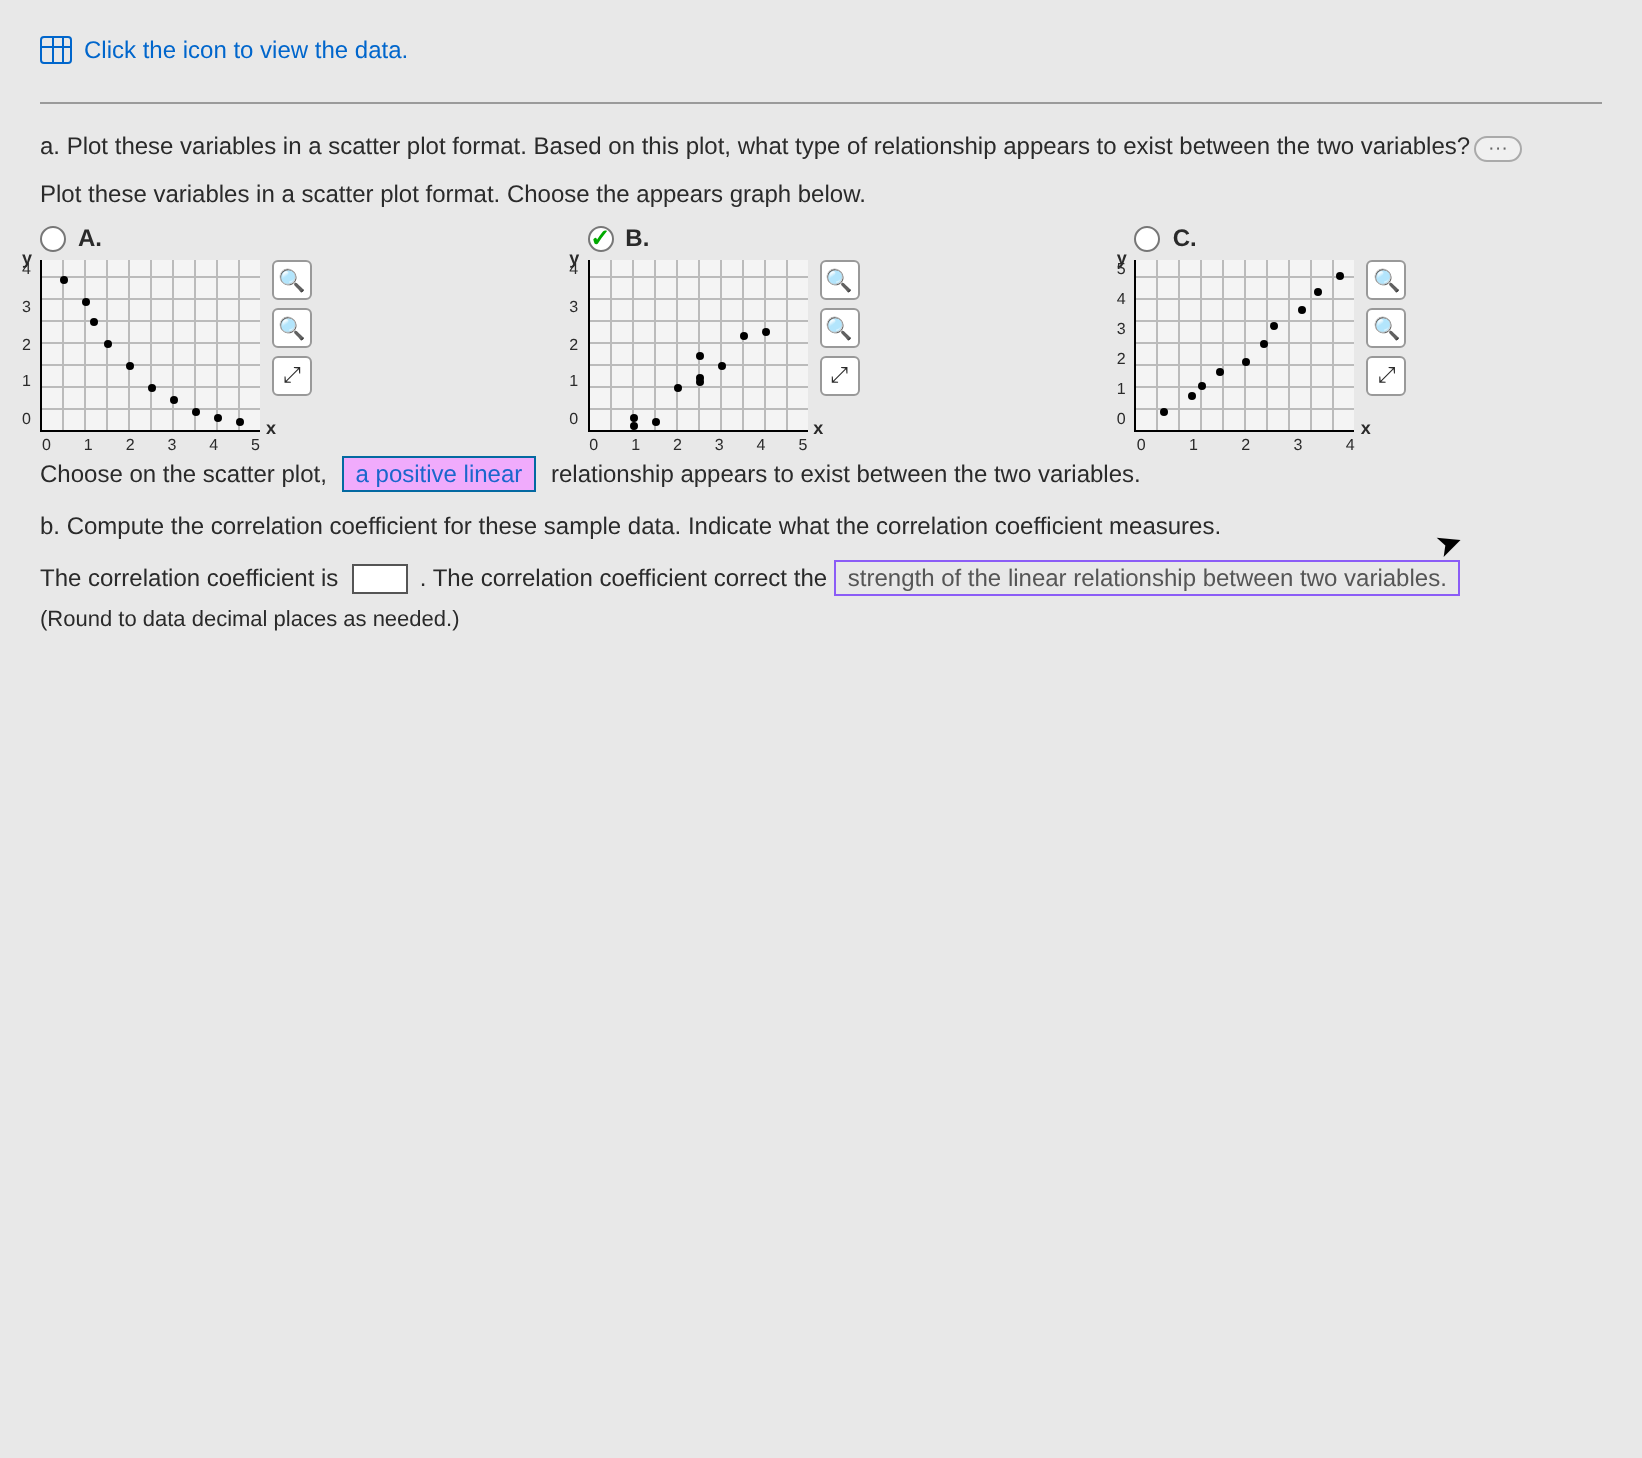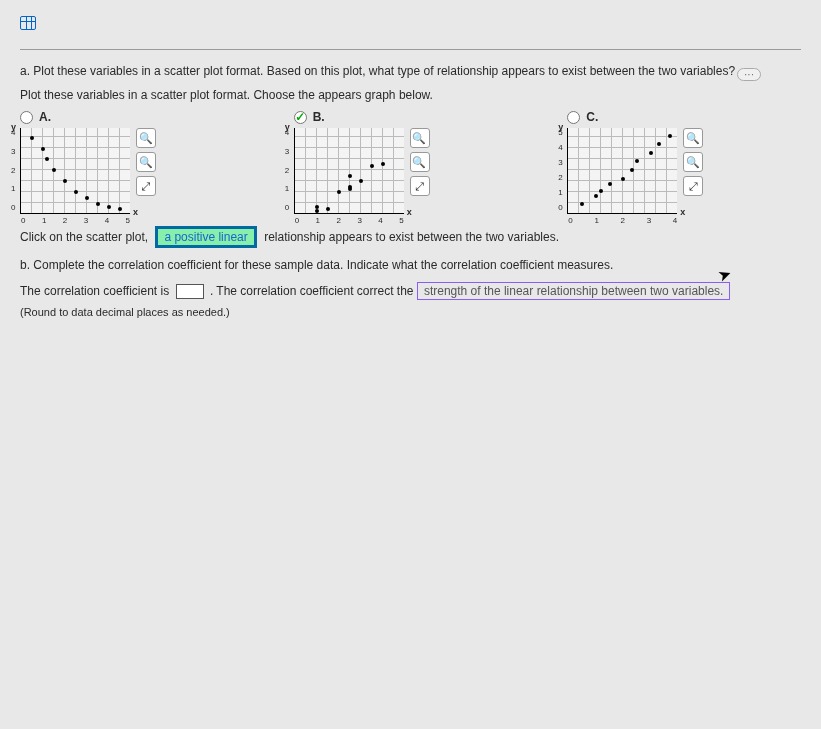--- a/index.html
+++ b/index.html
@@ -55,22 +55,22 @@
   .yticks span { height: 10px; line-height: 10px; }
   .xticks { position: absolute; left: 0; right: 0; bottom: -12px; display: flex; justify-content: space-between; font-size: 8px; }
   .pt { position: absolute; width: 4px; height: 4px; background: #000; border-radius: 50%; transform: translate(-50%,50%); }
   .tool-col { display:flex; flex-direction:column; gap:4px; }
   .tool-btn {
     width: 20px; height: 20px; border:1px solid #999; border-radius:3px;
     background:#fff; display:flex; align-items:center; justify-content:center;
     font-size: 11px; cursor:pointer;
   }
   .answer-drop {
-    display: inline-block; padding: 1px 6px; border: 3px solid #0369a1;
-    color: #1a66cc; background: #86efac; margin: 0 4px;
+    display: inline-block; padding: 1px 6px; border: 1px solid #0369a1;
+    color: #1a66cc; background: #f0abfc; margin: 0 4px;
   }
   .answer-box {
     display:inline-block; width: 28px; height: 15px; border:1px solid #555;
     background:#fff; vertical-align: middle; margin: 0 3px;
   }
   .answer-highlight {
     display:inline-block; padding: 1px 6px; border:1px solid #8b5cf6;
     color:#555;
   }
   .ellipsis {
@@ -96,20 +96,21 @@
   .copy-ic { font-size: 10px; color:#777; cursor:pointer; padding-left:4px;}
   .cursor-img { position:absolute; right:90px; bottom:46px; font-size:16px; color:#000; transform: rotate(-20deg);}
   .note { font-size: 11px; }
 </style>
 </head>
 <body>
 
 <div class="question">
   <div class="icon-link">
     <span class="table-icon"></span>
+    <span class="link">Click the icon to view the data.</span>
   </div>
 </div>
 
 <span class="ellipsis">···</span>
 
 <hr class="sep">
 
 <div class="sub">a. Plot these variables in a scatter plot format. Based on this plot, what type of relationship appears to exist between the two variables?</div>
 <div class="sub">Plot these variables in a scatter plot format. Choose the appears graph below.</div>
 
@@ -239,26 +240,26 @@
       <div class="tool-col">
         <span class="tool-btn">🔍</span>
         <span class="tool-btn">🔍</span>
         <span class="tool-btn">⤢</span>
       </div>
     </div>
   </div>
 </div>
 
 <div class="sub">
-  <span>Click on the scatter plot,</span>
+  <span>Choose on the scatter plot,</span>
   <span class="answer-drop">a positive linear</span>
   <span>relationship appears to exist between the two variables.</span>
 </div>
 
-<div class="sub">b. Complete the correlation coefficient for these sample data. Indicate what the correlation coefficient measures.</div>
+<div class="sub">b. Compute the correlation coefficient for these sample data. Indicate what the correlation coefficient measures.</div>
 
 <div class="sub">
   <span>The correlation coefficient is</span>
   <span class="answer-box"></span>
   <span>. The correlation coefficient correct the</span>
   <span class="answer-highlight">strength of the linear relationship between two variables.</span>
 </div>
 <div class="note">(Round to data decimal places as needed.)</div>
 
 <div class="modal">

